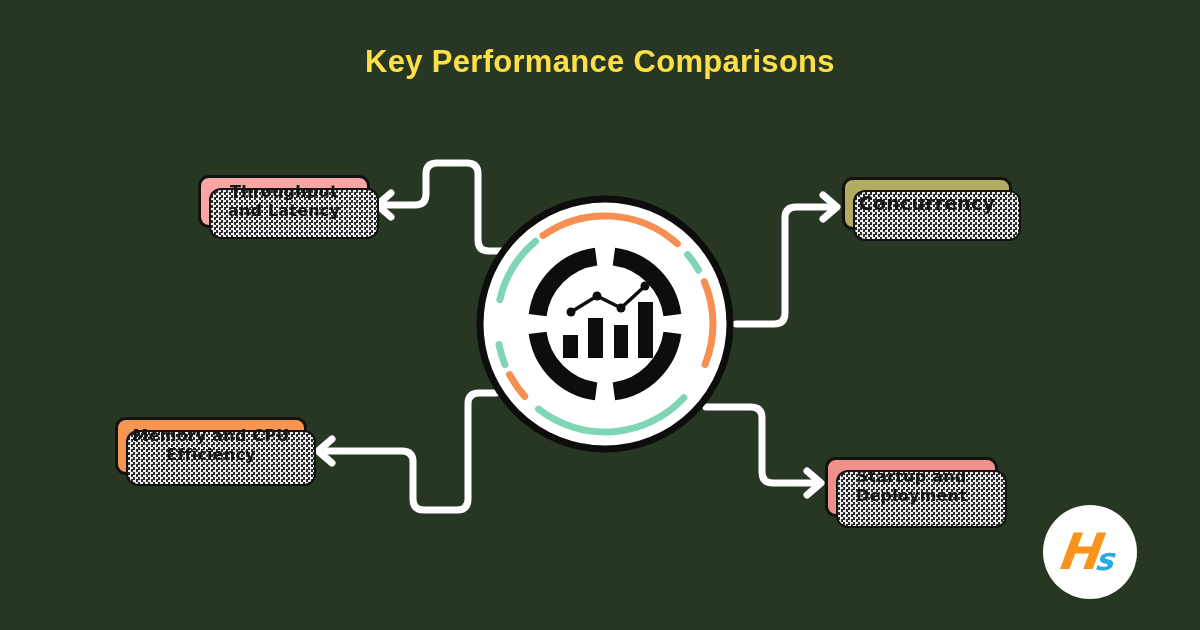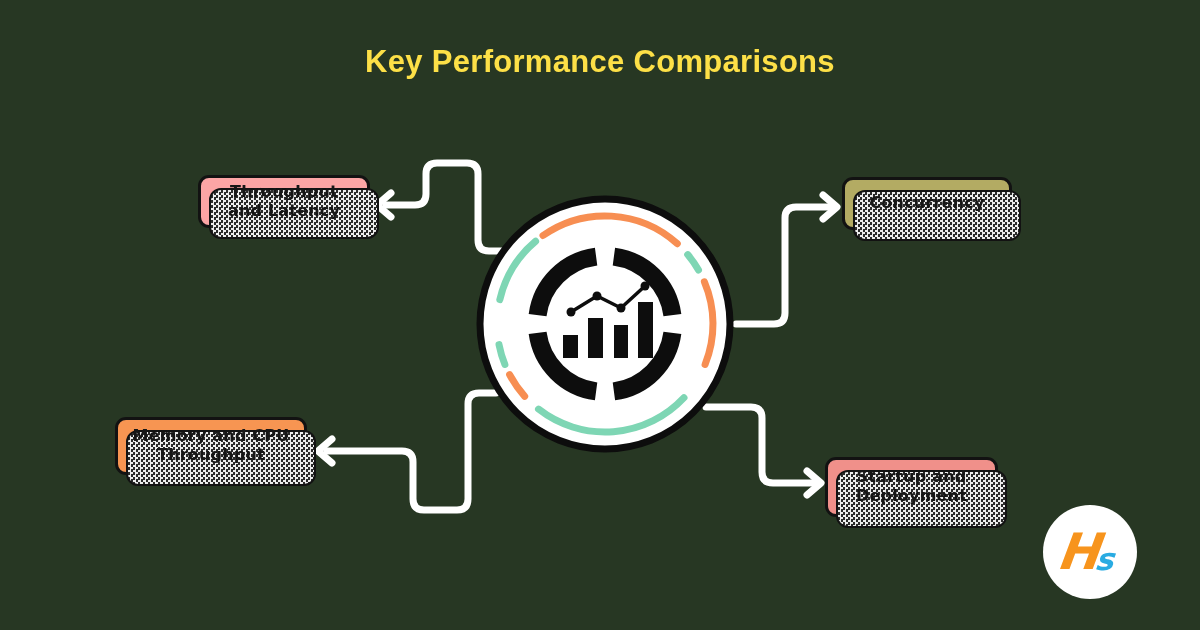--- a/index.html
+++ b/index.html
@@ -50,21 +50,21 @@
     position: absolute;
     z-index: -1;
     left: 8px; top: 10px;
     width: 100%; height: 100%;
     border: 2px solid #121212;
     border-radius: 12px;
     background: repeating-conic-gradient(#ededed 0% 25%, #2a2a2a 0% 50%);
     background-size: 5px 5px;
   }
   .card-throughput { left: 198px; top: 175px; width: 172px; height: 53px; }
-  .card-concurrency { left: 842px; top: 177px; width: 170px; height: 53px; font-size: 16px; }
+  .card-concurrency { left: 842px; top: 177px; width: 170px; height: 53px; font-size: 19px; }
   .card-memory { left: 115px; top: 417px; width: 192px; height: 58px; }
   .card-startup { left: 825px; top: 457px; width: 173px; height: 60px; }
   .logo {
     position: absolute;
     z-index: 2;
     left: 1043px; top: 505px;
     width: 94px; height: 94px;
     border-radius: 50%;
     background: #FFFFFF;
     display: flex;
@@ -151,21 +151,21 @@
       </g>
     </g>
   </svg>
 
   <div class="card card-throughput" style="background-color: #fca5a5;">Throughput
 and Latency</div>
 
   <div class="card card-concurrency" style="background-color: rgb(179, 171, 99);">Concurrency</div>
 
   <div class="card card-memory" style="background-color: rgb(247, 149, 82);">Memory and CPU
-Throughput</div>
+Efficiency</div>
 
   <div class="card card-startup" style="background-color: rgb(240, 144, 138);">Startup and
 Deployment</div>
 
   <div class="logo">
     <div class="logo-inner">
       <span class="logo-h">H</span>
       <span class="logo-s">s</span>
     </div>
   </div>

